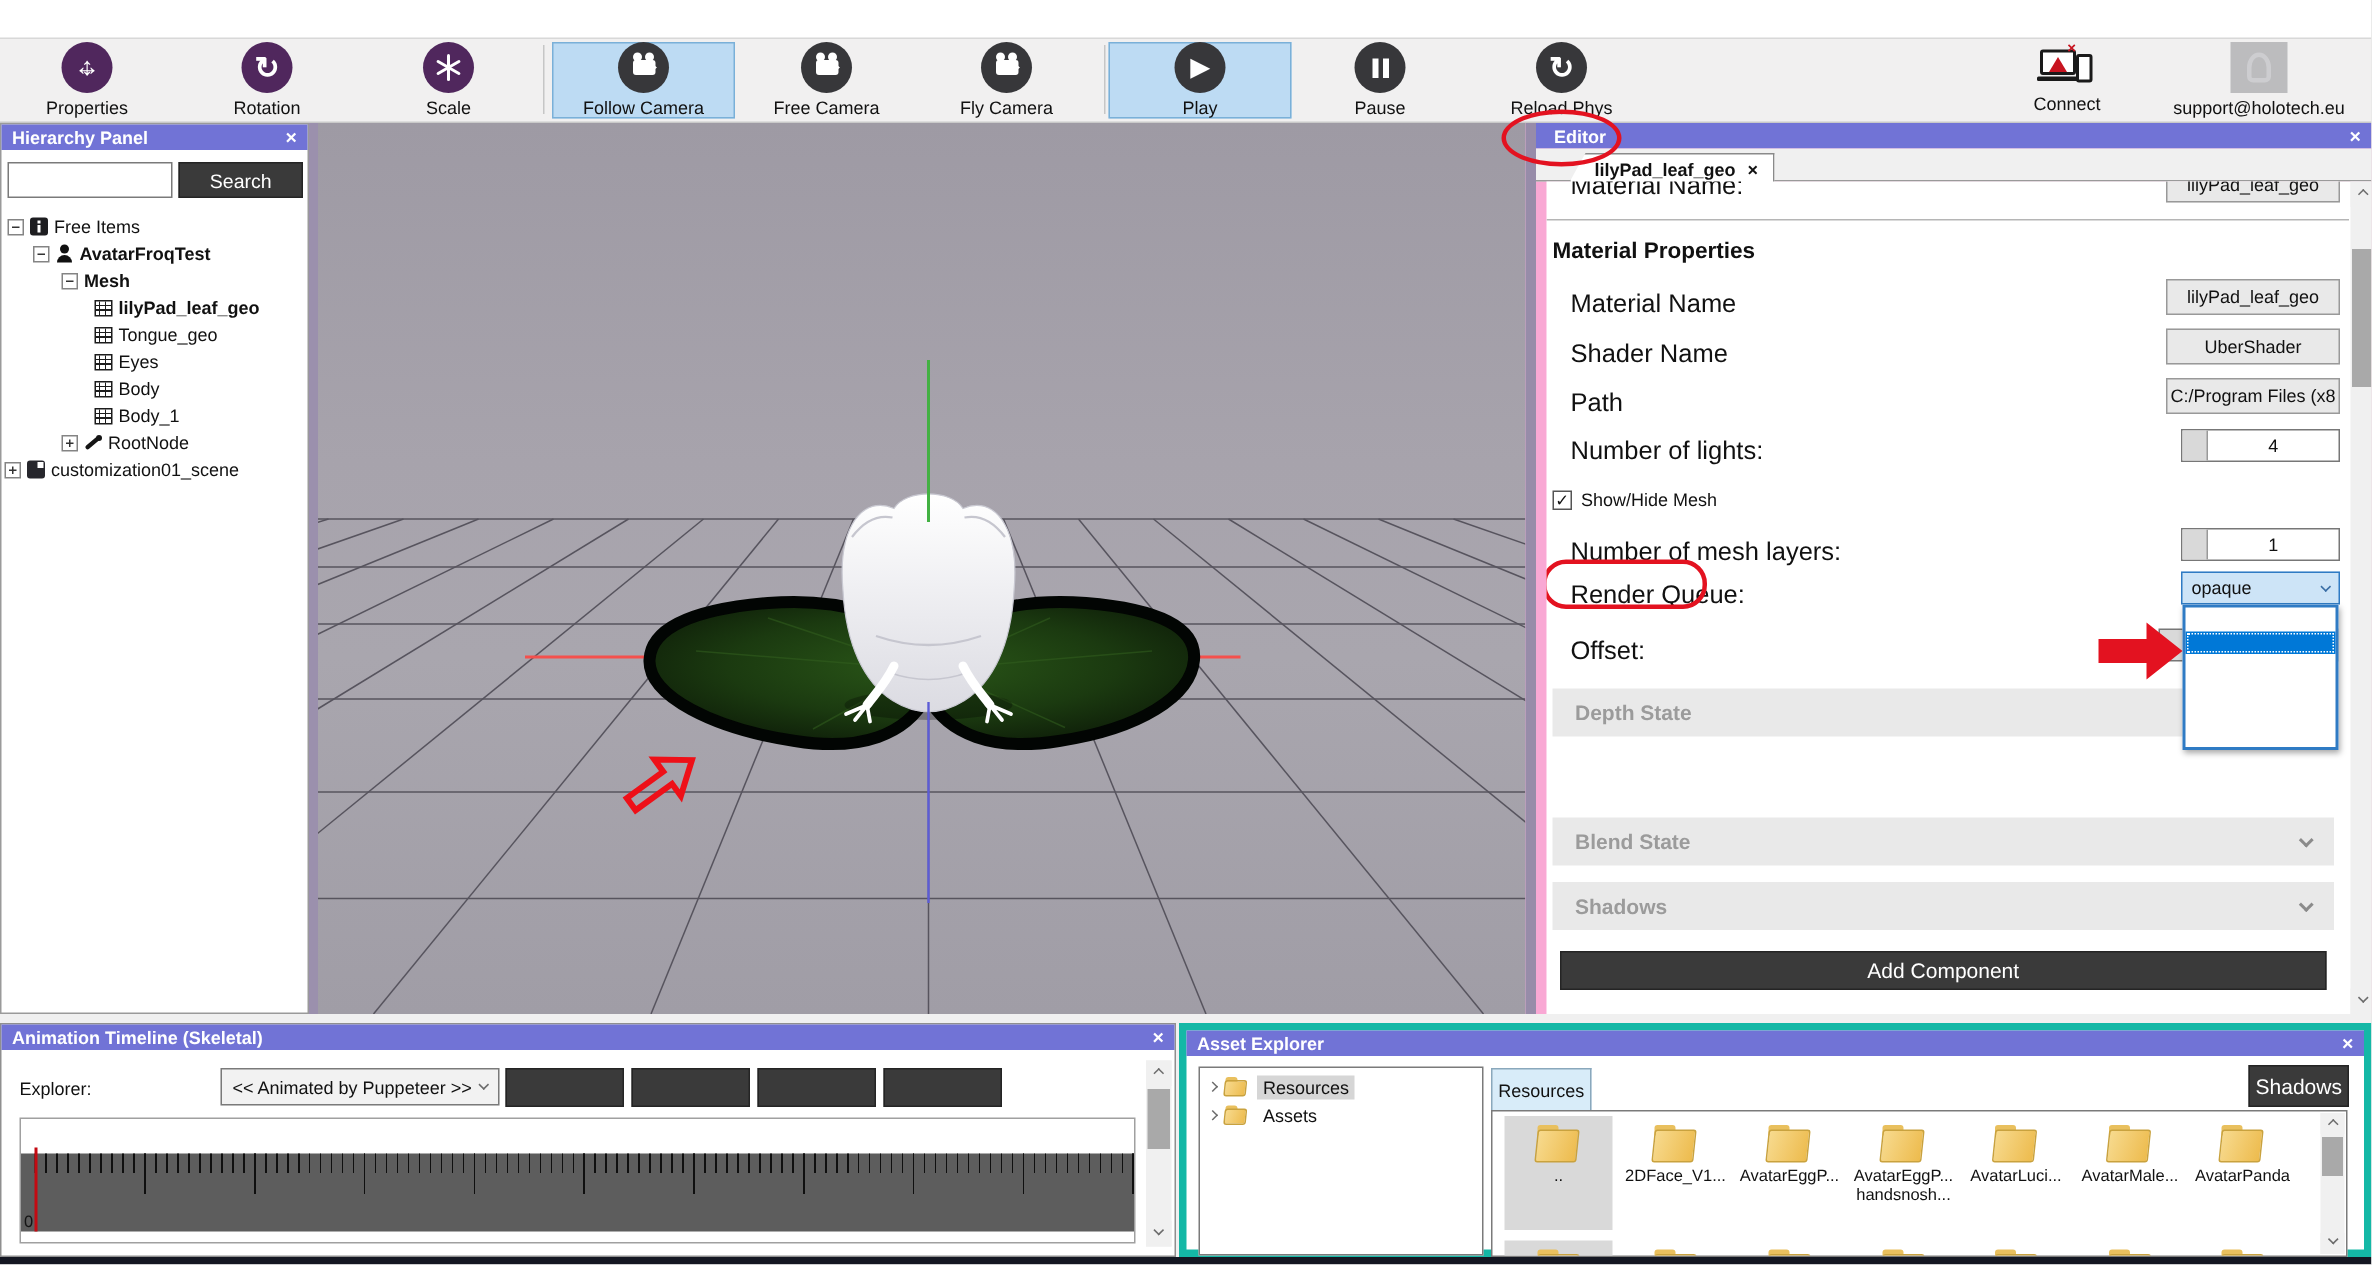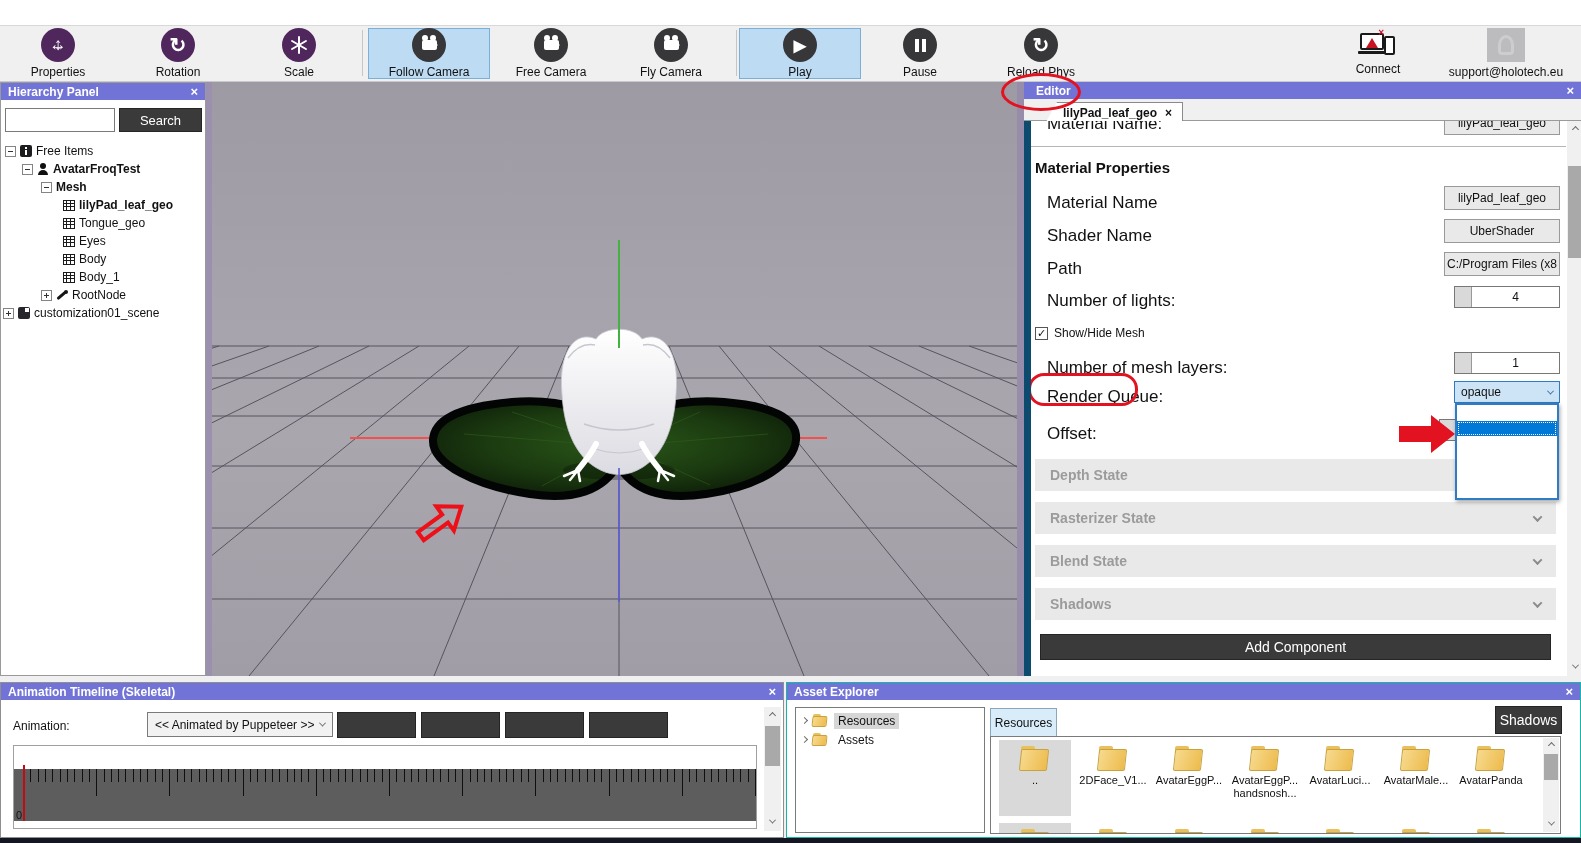--- a/index.html
+++ b/index.html
@@ -70,21 +70,21 @@
      linear-gradient(90deg,transparent 2px,#1c1c1c 2px,#1c1c1c 3px,transparent 3px,transparent 6px,#1c1c1c 6px,#1c1c1c 7px,transparent 7px),
      linear-gradient(transparent 2px,#1c1c1c 2px,#1c1c1c 3px,transparent 3px,transparent 5px,#1c1c1c 5px,#1c1c1c 6px,transparent 6px)}
   .tool-icon{display:block}
   .tool-icon::before{content:"";position:absolute;left:0;top:5px;width:11px;height:3px;background:#151515;border-radius:2px;transform:rotate(-40deg)}
   .tool-icon::after{content:"";position:absolute;right:0;top:1px;width:4px;height:4px;background:#151515;border-radius:50%}
   .scene-icon{display:block;background:#26262c;border-radius:2px}
   .scene-icon::after{content:"";position:absolute;right:1px;top:1px;width:4px;height:4px;background:#fff}
   
   .viewport{position:absolute;left:206px;top:82px;width:811px;height:594px;border-left:6px solid #9b90ad;background:#a19da6}
   
-  .editor{position:absolute;left:1017px;top:82px;width:564px;height:594px;background:#0c4a6e;border-left:7px solid #978ca9}
+  .editor{position:absolute;left:1017px;top:82px;width:564px;height:594px;background:#f9a8d4;border-left:7px solid #978ca9}
   .tabrow{height:22px;background:#f0f0f0;border-bottom:1px solid #9a9a9a;position:relative}
   .etab{position:absolute;left:22px;top:3px;height:20px;background:#fff;border:1px solid #8a8a8a;border-bottom:none;
         display:flex;align-items:center;gap:8px;padding:0 10px 0 16px;font-weight:bold;clip-path:polygon(11px 0,100% 0,100% 100%,0 100%)}
   .econtent{position:absolute;left:7px;top:39px;right:0;bottom:0;overflow:hidden;background:#fff}
   .elabel{position:absolute;left:16px;font-size:17px}
   .efield{position:absolute;left:413px;width:116px;height:24px;background:#e9e9e9;border:1px solid #999;
           display:flex;align-items:center;justify-content:center;font-size:12px}
   .espin{position:absolute;left:423px;width:106px;height:22px;display:flex;border:1px solid #777;background:#fff}
   .espin .btn{width:17px;background:#d9d9d9;border-right:1px solid #999}
   .espin .val{flex:1;text-align:center;line-height:20px}
@@ -122,21 +122,21 @@
   .tl-buttons .darkbtn{width:79px;height:26px}
   .ruler{position:absolute;left:12px;top:45px;width:744px;height:84px;border:1px solid #a0a0a0;background:#fff}
   .ruler-nums{display:flex;justify-content:space-between;padding:2px 4px 0 2px;height:23px;font-size:11px}
   .ruler-dark{height:52px;background-color:#5d5d5d;
       background-image:repeating-linear-gradient(90deg,#0f0f0f 0,#0f0f0f 1px,transparent 1px,transparent 7.32px),
                        repeating-linear-gradient(90deg,#0f0f0f 0,#0f0f0f 1px,transparent 1px,transparent 73.2px);
       background-size:100% 13px,100% 27px;background-repeat:no-repeat;background-position:9px 0,9px 0;position:relative}
   .playhead{position:absolute;left:9px;top:-4px;width:2px;height:56px;background:#c40a12}
   .ph-label{position:absolute;left:2px;bottom:0;color:#141414;font-size:11px}
   
-  .assets{position:absolute;left:786px;top:682px;width:795px;height:156px;background:#fff;border:1px solid #14b8a6}
+  .assets{position:absolute;left:786px;top:682px;width:795px;height:156px;background:#fff;border:5px solid #14b8a6}
   .as-content{position:relative;height:137px}
   .atree{position:absolute;left:8px;top:7px;width:190px;height:126px;border:1px solid #7a7a7a;background:#fff;padding-top:3px}
   .atree-row{height:19px;display:flex;align-items:center;gap:5px;padding-left:6px}
   .atree-row .lbl{padding:1px 4px}
   .atree-row.selected .lbl{background:#d6d6d6}
   .folder{width:30px;height:25px;position:relative;margin:0 auto;flex:none}
   .folder::before{content:"";position:absolute;left:1px;top:0;width:14px;height:7px;background:#e9c05e;border-radius:2px 2px 0 0}
   .folder::after{content:"";position:absolute;left:0;top:3px;right:2px;bottom:0;background:linear-gradient(105deg,#f7da8e,#edbb4d);border:1px solid #c9a23e;border-radius:2px;transform:skewX(-6deg)}
   .folder.sm{width:17px;height:13px;margin:0}
   .folder.sm::before{width:8px;height:4px}
@@ -436,24 +436,20 @@
       <div class="elabel" style="top:303px">Offset:</div>
       <div class="espin" style="top:298px;left:408px;width:120px">
         <span class="btn"></span>
           <span class="val"></span>
       </div>
 
       <div class="esec" style="top:338px">
         <span>Depth State</span>
           <span class="chev down"></span>
         </div>
-      <div class="esec" style="top:381px">
-        <span>Rasterizer State</span>
-          <span class="chev down"></span>
-        </div>
       <div class="esec" style="top:424px">
         <span>Blend State</span>
           <span class="chev down"></span>
         </div>
       <div class="esec" style="top:467px">
         <span>Shadows</span>
           <span class="chev down"></span>
         </div>
 
       <div class="darkbtn addcomp">Add Component</div>
@@ -487,21 +483,21 @@
   </div>
 
   <div class="anno-oval"></div>
 
   <div class="timeline">
     <div class="ptitle">
       <span>Animation Timeline (Skeletal)</span>
       <span class="close">×</span>
     </div>
     <div class="tl-content">
-      <span class="tl-anim-label">Animation:</span>
+      <span class="tl-anim-label">Explorer:</span>
       <div class="tl-combo">
         <span>&lt;&lt; Animated by Puppeteer &gt;&gt;</span>
         <span class="chev down sm"></span>
       </div>
       <div class="tl-buttons">
 
       <div class="darkbtn"></div>
           <div class="darkbtn"></div>
           <div class="darkbtn"></div>
           <div class="darkbtn"></div>

